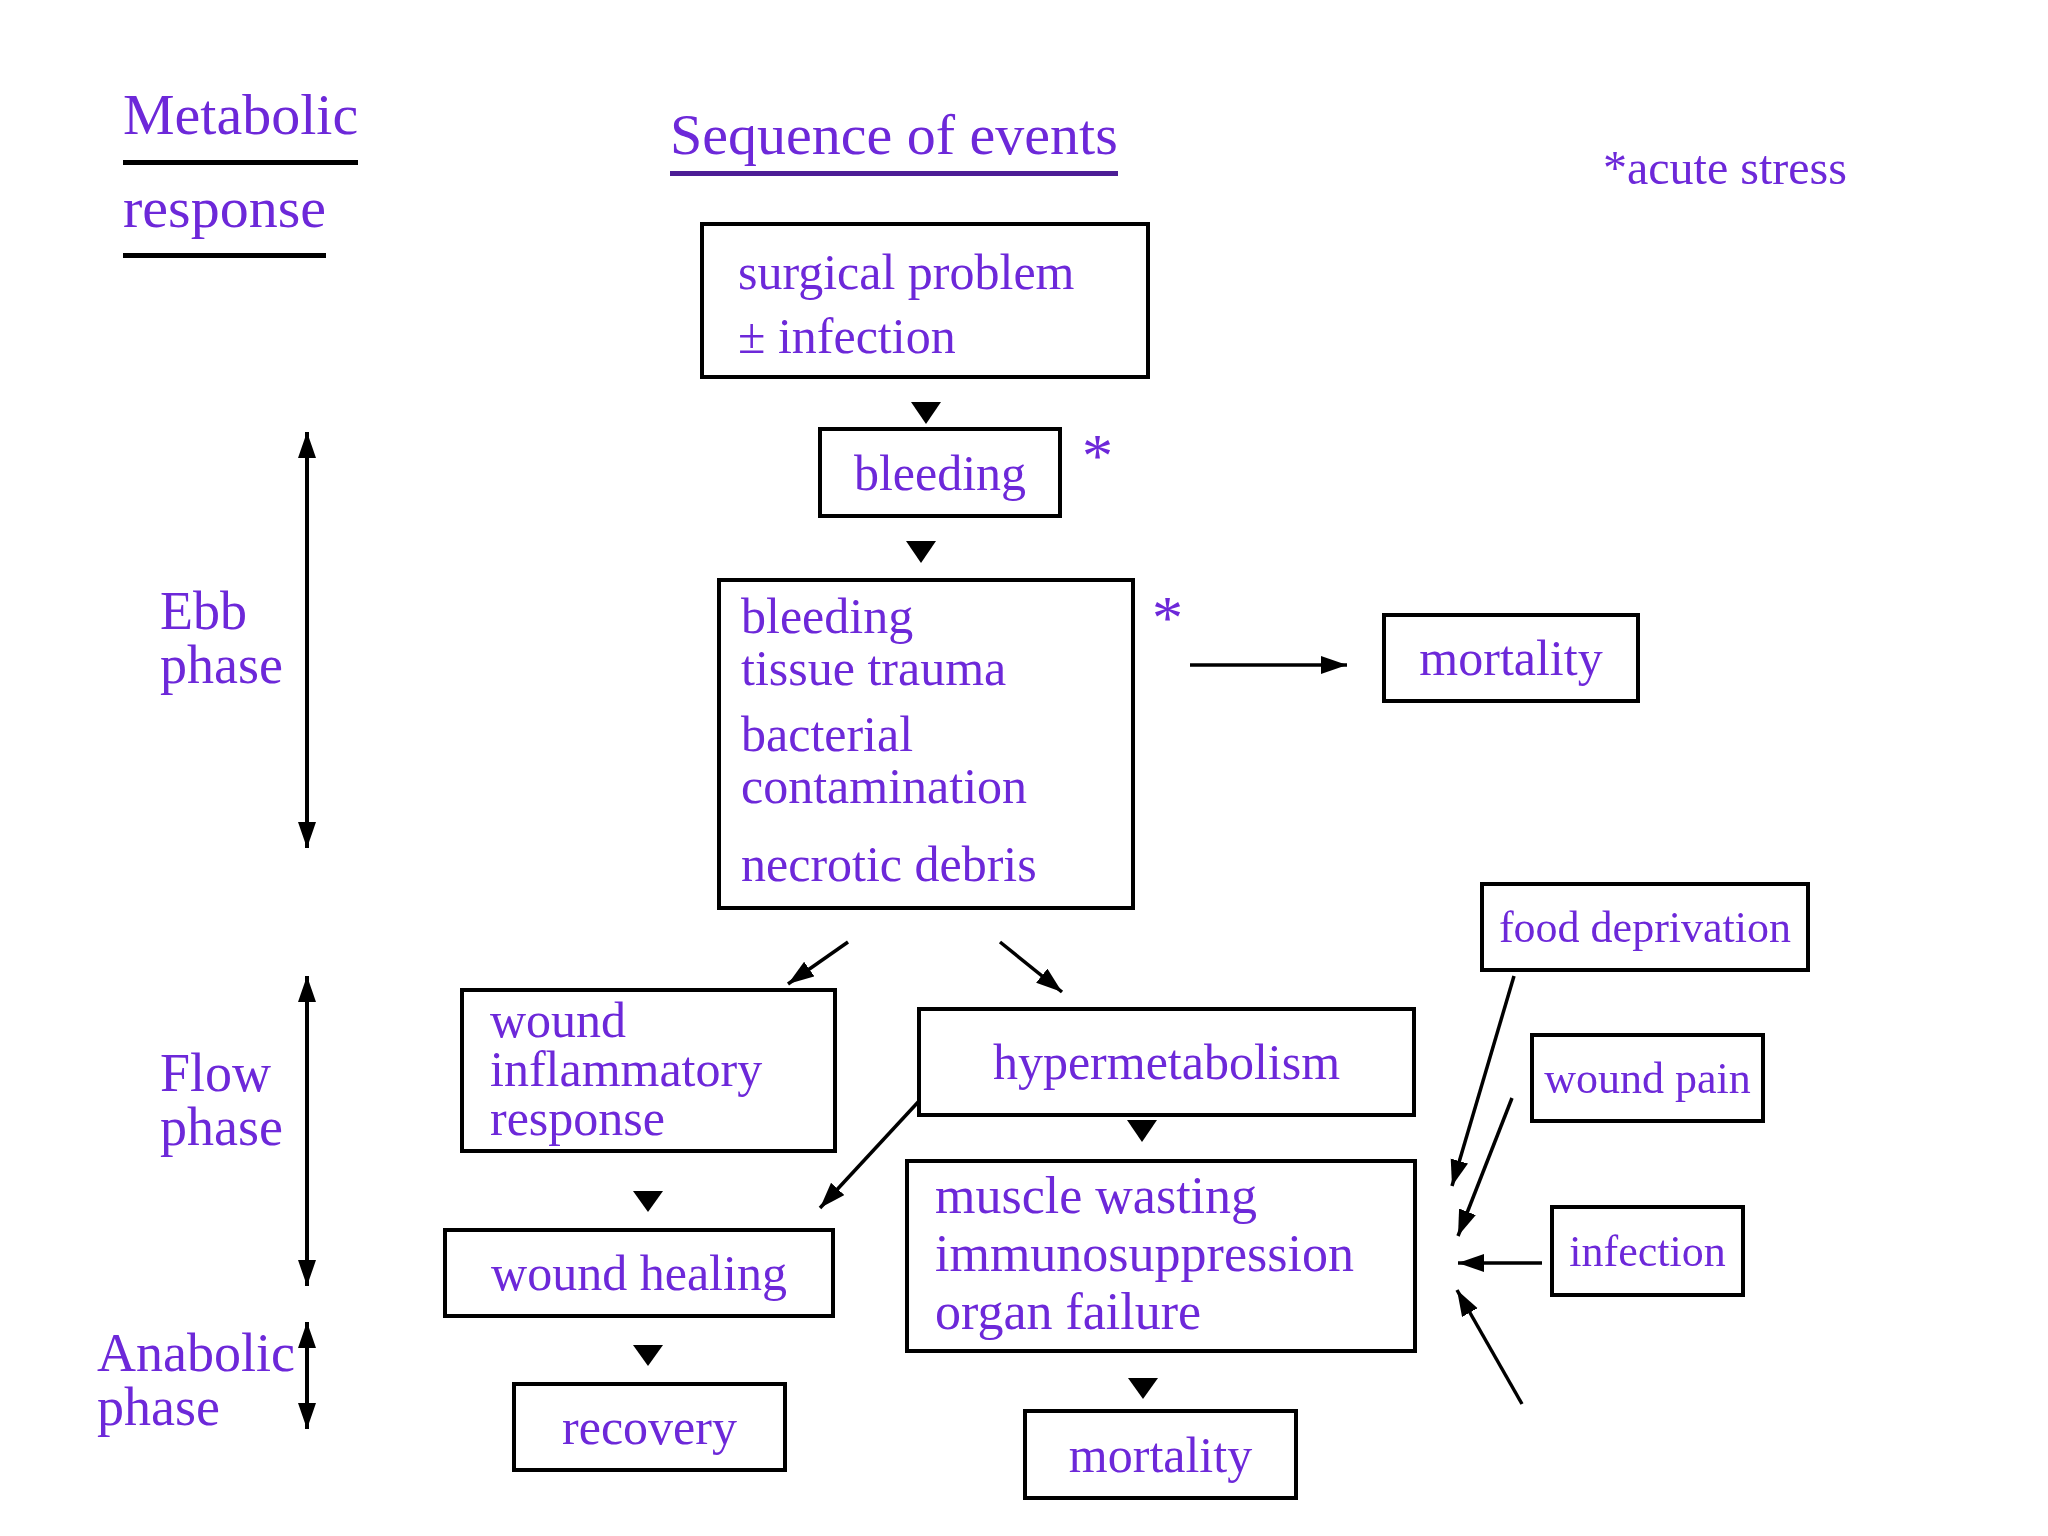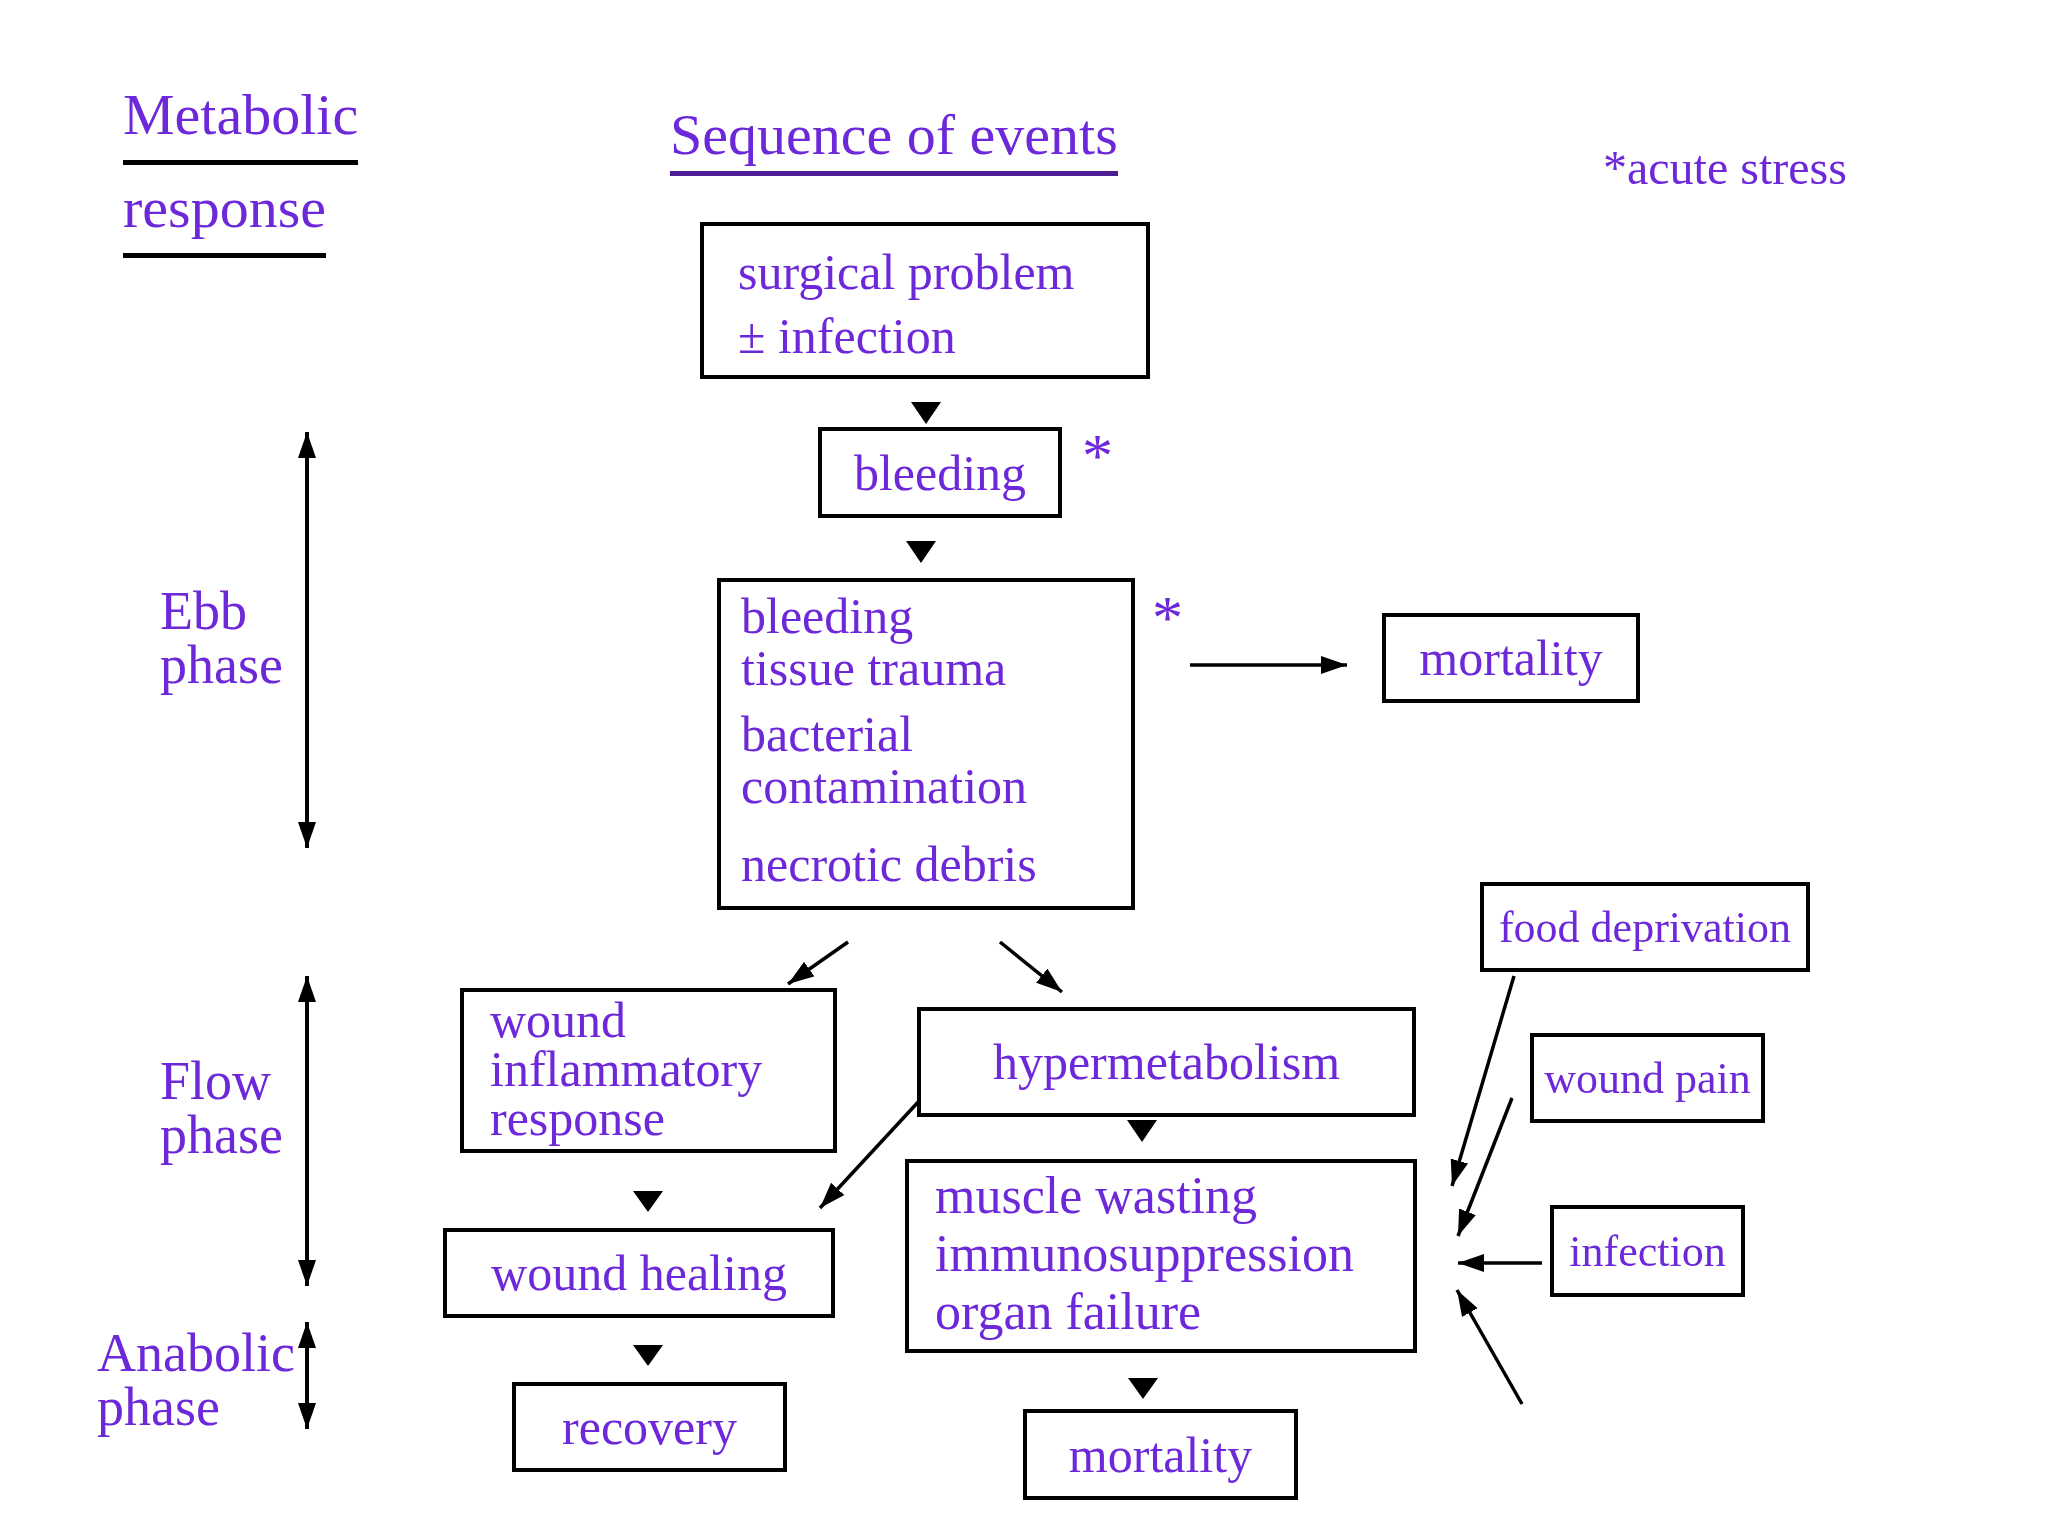--- a/index.html
+++ b/index.html
@@ -50,21 +50,21 @@
   <div class="title-main">
     <span class="uline">Sequence of events</span>
   </div>
 
   <div class="legend-note">*acute stress</div>
 
   <div class="phase-label" style="left:160px;top:584px;">
     <div>Ebb</div>
     <div>phase</div>
   </div>
-  <div class="phase-label" style="left:160px;top:1046px;margin-top:8px;">
+  <div class="phase-label" style="left:160px;top:1046px;">
     <div>Flow</div>
     <div>phase</div>
   </div>
   <div class="phase-label" style="left:97px;top:1326px;">
     <div>Anabolic</div>
     <div>phase</div>
   </div>
 
   <svg class="arrows" viewBox="0 0 2048 1536">
     <defs>

